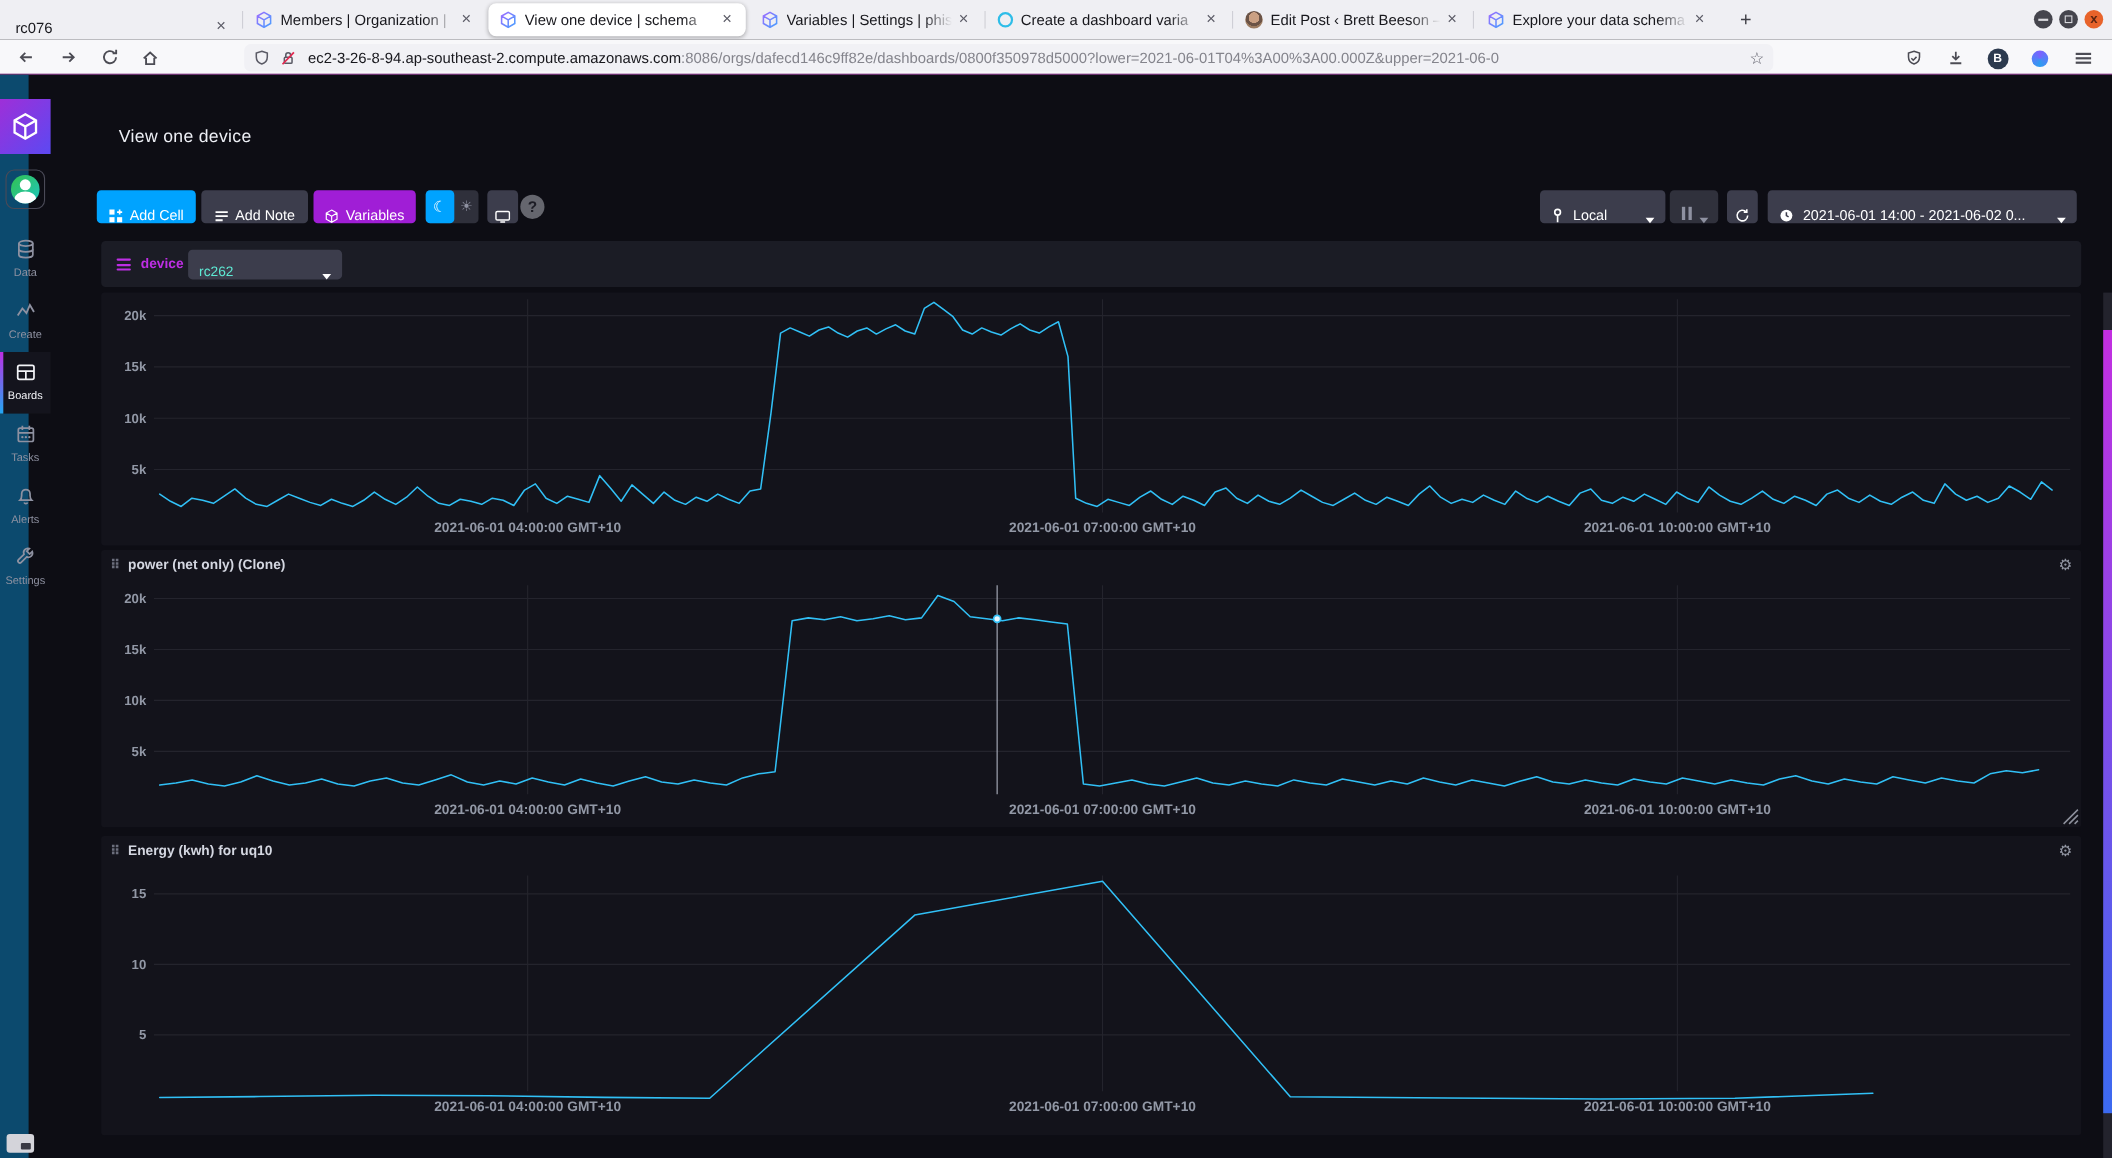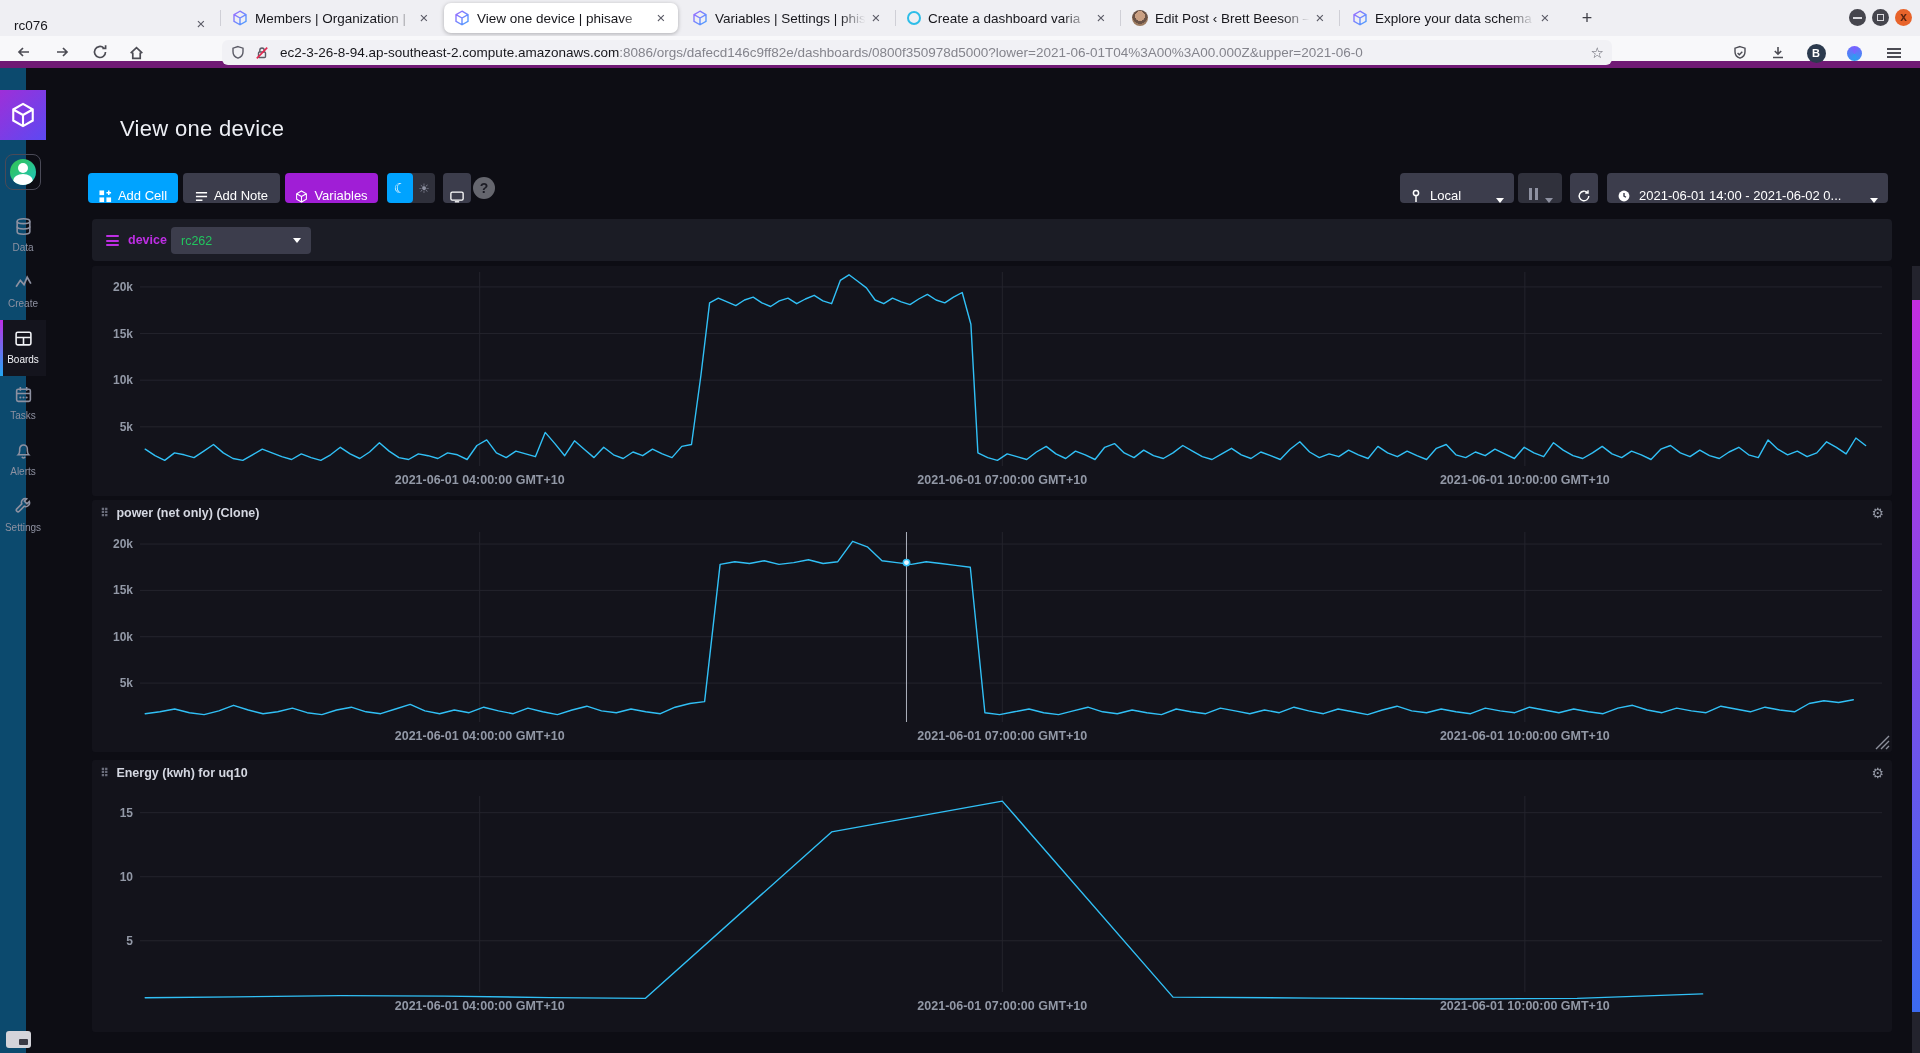--- a/index.html
+++ b/index.html
@@ -20,21 +20,21 @@
   .fav{width:16px;height:16px;margin-right:7px;flex:none;}
   .fav.docs{width:14px;height:14px;border:2.5px solid #2ebde8;border-radius:50%;}
   .fav.avatar{border-radius:50%;background:radial-gradient(circle at 50% 38%,#caa083 0 38%,#6b5346 39% 60%,#9b7a5f 61%);}
   .newtab{position:absolute;top:6px;width:26px;height:24px;text-align:center;font-size:18px;color:#3f3f46;line-height:24px;}
   .win-controls{position:absolute;right:8px;top:9px;display:flex;gap:6px;}
   .wbtn{width:17px;height:17px;border-radius:50%;background:#45454d;position:relative;}
   .wbtn .dash{position:absolute;left:4px;top:8px;width:9px;height:1.6px;background:#d9d9de;}
   .wbtn .sq{position:absolute;left:5px;top:5px;width:7px;height:7px;border:1.3px solid #d9d9de;}
   .wbtn.close{background:#e8632a;color:#5a2410;font-size:12px;font-weight:bold;text-align:center;line-height:16px;}
 
-  .navbar{position:absolute;left:0;top:36px;width:1920px;height:32px;background:#f8f8fa;border-bottom:7px solid #701a75;}
+  .navbar{position:absolute;left:0;top:36px;width:1920px;height:32px;background:#f8f8fa;border-bottom:1px solid #701a75;}
   .nav-ic{position:absolute;top:4px;width:24px;height:24px;color:#4c4c54;display:flex;align-items:center;justify-content:center;}
   .urlfield{position:absolute;left:222px;top:4px;width:1390px;height:25px;background:#f1f1f5;border-radius:6px;
     display:flex;align-items:center;padding:0 8px;font-size:13.5px;}
   .url-domain{color:#17171c;white-space:nowrap;}
   .url-path{color:#84848c;white-space:nowrap;overflow:hidden;flex:1;}
   .url-star{color:#5b5b66;font-size:15px;margin-left:6px;}
   .rt-ic{position:absolute;top:5px;width:24px;height:24px;display:flex;align-items:center;justify-content:center;color:#4c4c54;}
   .bcircle{width:19px;height:19px;border-radius:50%;background:#2c3a4e;color:#fff;font-size:11px;font-weight:bold;
     display:flex;align-items:center;justify-content:center;}
   .globe{width:15px;height:15px;border-radius:50%;background:conic-gradient(#7b61ff,#2e9df0,#7b61ff);}
@@ -50,21 +50,21 @@
   .avatar-circ{width:26px;height:26px;border-radius:50%;background:linear-gradient(135deg,#33c24f,#1fc6c0);position:relative;overflow:hidden;}
   .avatar-circ:before{content:"";position:absolute;left:8px;top:4px;width:10px;height:10px;border-radius:50%;background:#fff;}
   .avatar-circ:after{content:"";position:absolute;left:3px;top:15px;width:20px;height:14px;border-radius:50%;background:#fff;}
   .nav-item{position:absolute;left:0;width:46px;height:56px;color:#8e91a1;text-align:center;}
   .nav-item .lbl{font-size:10px;margin-top:2px;}
   .nav-item svg{margin-top:9px;}
   .nav-item.active{background:#14141d;color:#f2f3f7;}
   .nav-item.active:before{content:"";position:absolute;left:0;top:0;width:3px;height:56px;
     background:linear-gradient(180deg,#be2ee4,#22a7f2);}
 
-  .page-title{position:absolute;left:120px;top:48px;font-size:22px;color:#edeff5;letter-spacing:.3px;}
+  .page-title{position:absolute;left:108px;top:48px;font-size:16px;color:#edeff5;letter-spacing:.3px;}
 
   .btn{position:absolute;top:105px;height:30px;border-radius:4px;display:flex;align-items:flex-end;justify-content:center;
     gap:6px;color:#fff;font-size:13px;font-weight:normal;}
   .btn.blue{background:#00a3ff;}
   .btn.gray{background:#3c3d4c;}
   .btn.purple{background:#a01ed6;}
   .toggle{position:absolute;left:387px;top:105px;width:48px;height:30px;background:#2f303b;border-radius:4px;display:flex;}
   .toggle .moon{width:26px;height:30px;background:#00a3ff;border-radius:4px;color:#fff;font-size:14px;
     display:flex;align-items:center;justify-content:center;}
   .toggle .sun{flex:1;color:#8e91a1;font-size:13px;display:flex;align-items:center;justify-content:center;}
@@ -72,21 +72,21 @@
     color:#1c1c25;font-weight:bold;font-size:14px;display:flex;align-items:center;justify-content:center;}
   .caret{display:inline-block;width:0;height:0;border-left:4.5px solid transparent;border-right:4.5px solid transparent;
     border-top:5.5px solid #fff;}
   .caret.dim{border-top-color:#8e91a1;}
   .pausebars span{display:inline-block;width:3px;height:12px;background:#8e91a1;margin:0 1.5px;}
 
   .varbar{position:absolute;left:92px;top:151px;width:1800px;height:42px;background:#1b1c25;border-radius:4px;}
   .var-burger span{display:block;width:13px;height:2.2px;background:#be2ee4;margin:2.2px 0;border-radius:1px;}
   .var-name{color:#be2ee4;font-size:12.5px;font-weight:bold;}
   .var-dd{position:absolute;left:79px;top:8px;width:140px;height:27px;background:#3c3d4c;border-radius:4px;
-    color:#22c55e;font-size:12.5px;display:flex;align-items:center;padding:0 10px;}
+    color:#5eead4;font-size:12.5px;display:flex;align-items:flex-end;padding:0 10px;}
 
   .cell{position:absolute;left:92px;width:1800px;background:#13131b;border-radius:3px;}
   .cell-header{height:26px;display:flex;align-items:center;padding:0 8px;color:#d4d7e1;font-size:12.5px;font-weight:bold;gap:7px;}
   .drag{color:#6b6e7c;font-size:12px;}
   .gear{position:absolute;right:8px;top:5px;color:#9296a3;font-size:14px;line-height:16px;}
   svg.chart{display:block;}
   svg.chart .grid{stroke:#24242d;stroke-width:1;}
   svg.chart .xlab{fill:#9298a6;font-size:12.5px;text-anchor:middle;font-weight:bold;}
   svg.chart .ylab{fill:#9298a6;font-size:12px;text-anchor:end;font-weight:bold;}
   svg.chart .series{fill:none;stroke-width:1.4;stroke-linejoin:round;stroke-linecap:round;}
@@ -124,21 +124,21 @@
       <svg class="fav" viewBox="0 0 16 16" fill="none">
         <path d="M8 1.2L14 4.6 14 11.4 8 14.8 2 11.4 2 4.6Z M8 8 8 14.8 M8 8 2 4.6 M8 8 14 4.6" stroke="url(#ig)" stroke-width="1.4"></path>
         </svg>
       <span class="tab-title">Members | Organization |</span>
       <span class="tab-close">×</span>
     </div>
     <div class="tab active" style="left:444px;width:234px;">
       <svg class="fav" viewBox="0 0 16 16" fill="none">
         <path d="M8 1.2L14 4.6 14 11.4 8 14.8 2 11.4 2 4.6Z M8 8 8 14.8 M8 8 2 4.6 M8 8 14 4.6" stroke="url(#ig)" stroke-width="1.4"></path>
         </svg>
-      <span class="tab-title">View one device | phisave</span>
+      <span class="tab-title">View one device | schema</span>
       <span class="tab-close">×</span>
     </div>
     <div class="tab" style="left:682px;width:211px;">
       <svg class="fav" viewBox="0 0 16 16" fill="none">
         <path d="M8 1.2L14 4.6 14 11.4 8 14.8 2 11.4 2 4.6Z M8 8 8 14.8 M8 8 2 4.6 M8 8 14 4.6" stroke="url(#ig)" stroke-width="1.4"></path>
         </svg>
       <span class="tab-title">Variables | Settings | phisa</span>
       <span class="tab-close">×</span>
       <span class="sep"></span>
     </div>

